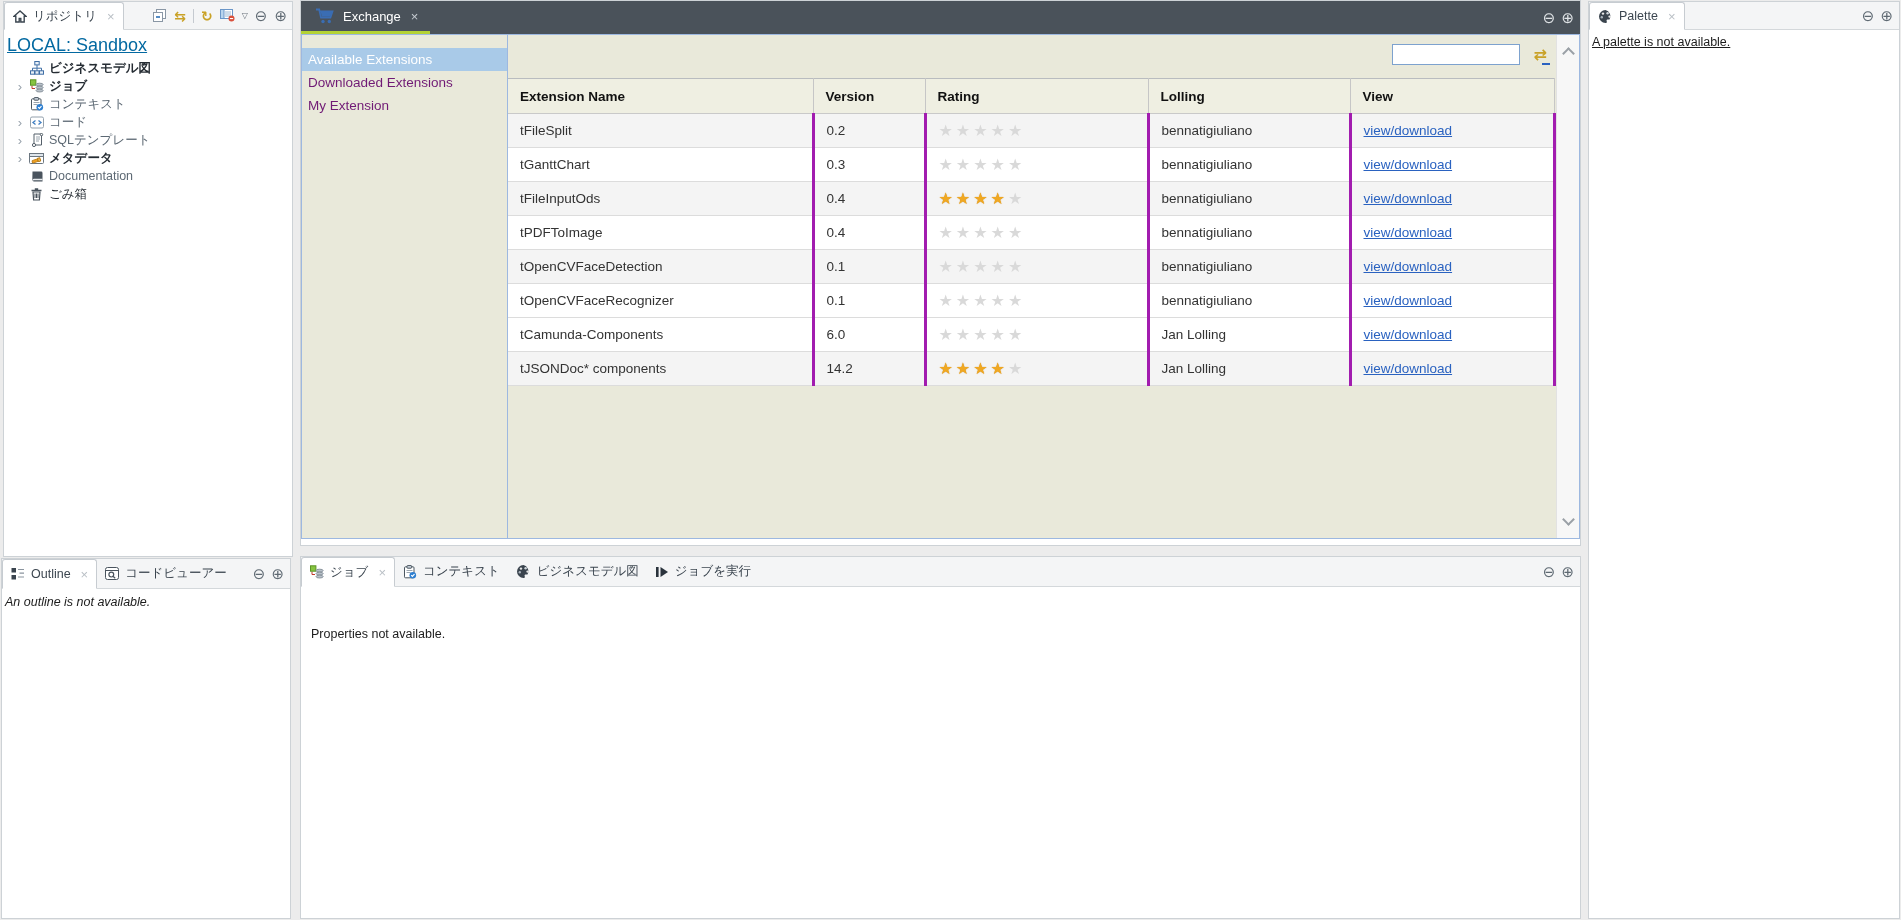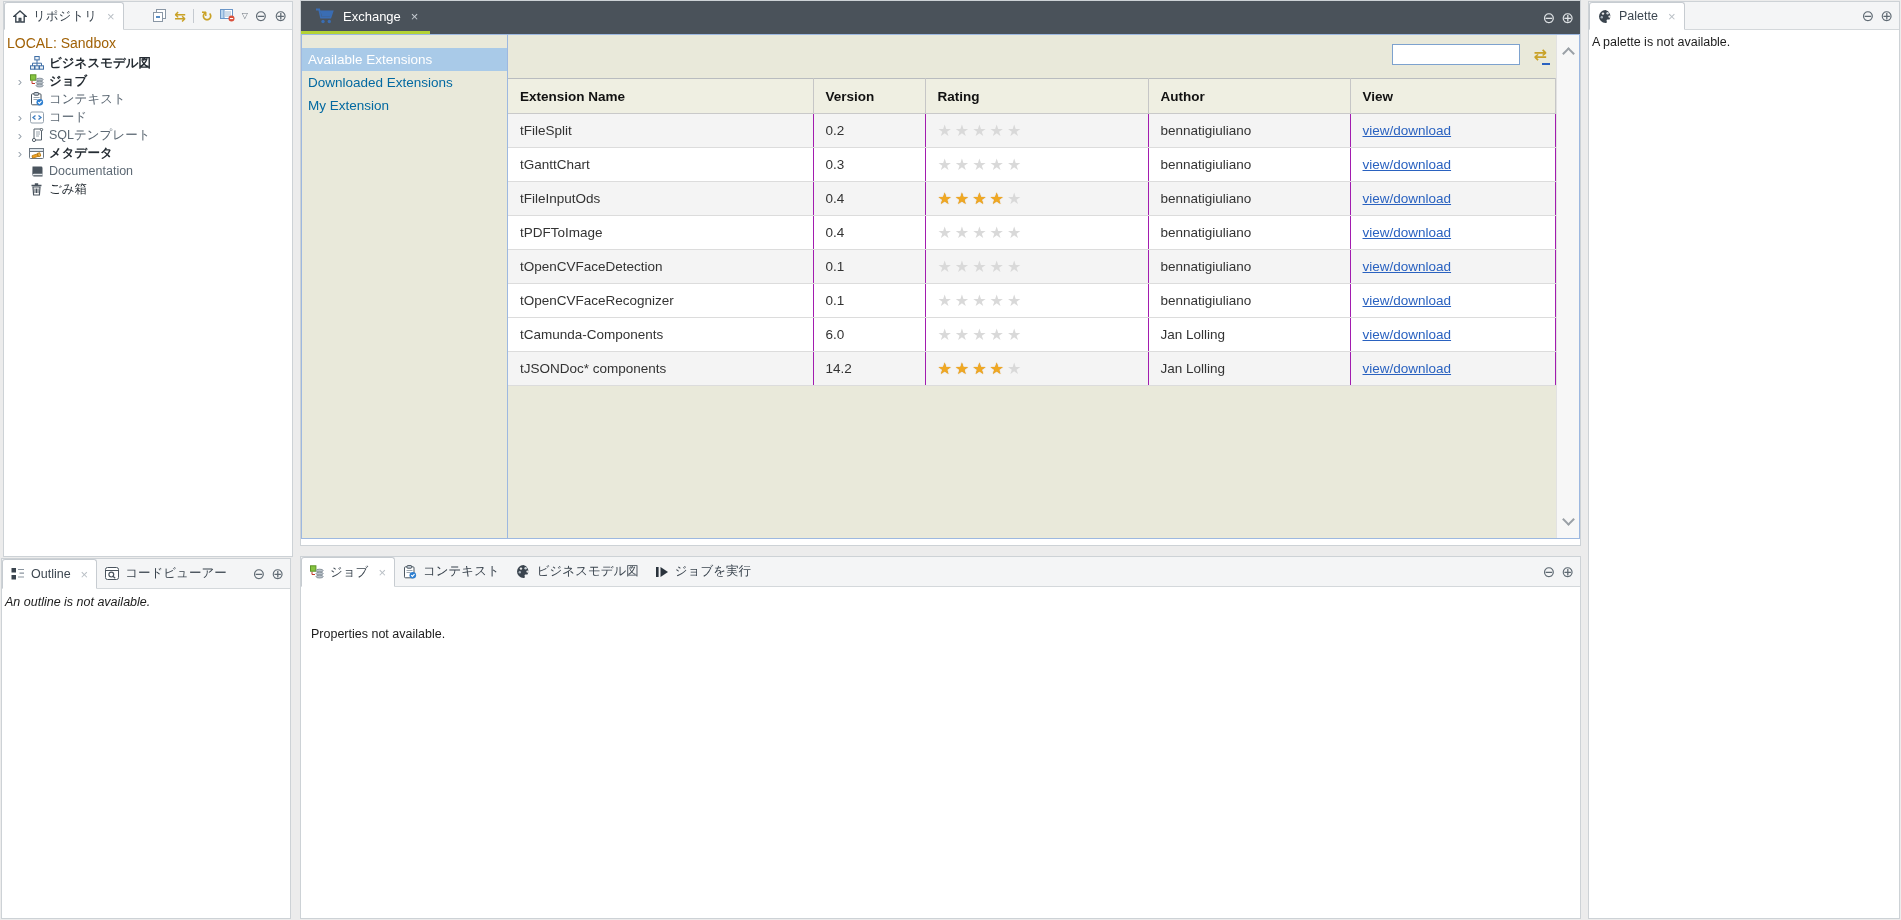--- a/index.html
+++ b/index.html
@@ -19,21 +19,21 @@
   .circ { font-size:15px; color:#5f6a73; line-height:1; }
   .msg { font-size:12.5px; color:#1c1c1c; }
   .icon { display:inline-flex; align-items:center; justify-content:center; }
 
   
   #repo { left:3px; top:1px; width:290px; height:556px; }
   #repo .toolbar { margin-left:auto; display:flex; align-items:center; gap:7px; padding-right:5px; }
   .gold { color:#c9a227; font-weight:bold; font-size:14px; line-height:1; }
   .tsep { width:1px; height:14px; background:#c5cad0; }
   .drop { font-size:8px; color:#6a737c; }
-  #repo .local { font-size:14px; color:#a16207; padding:5px 0 2px 3px; border-bottom:0; }
+  #repo .local { font-size:18px; color:#0369a1; padding:5px 0 2px 3px; border-bottom:0;text-decoration:underline; }
   .tree { padding-top:1px; }
   .tree-row { display:flex; align-items:center; height:18px; font-size:12.5px; }
   .twisty { width:16px; margin-left:8px; color:#98a2ac; font-size:13px; text-align:center; }
   .ticon { width:17px; margin-right:4px; display:inline-flex; justify-content:center; }
   .tlabel { color:#5d6974; }
   .tlabel.bold { color:#252c33; font-weight:bold; }
   .tlabel.dark { color:#252c33; }
 
   
   #outline { left:1px; top:558px; width:290px; height:361px; }
@@ -44,56 +44,56 @@
   #exchange { position:absolute; left:300px; top:0; width:1281px; height:546px; background:#fff;
               border:1px solid #cdd2d6; }
   .ex-bar { position:relative; height:33px; background:#4a525a; display:flex; align-items:stretch; }
   .ex-tab { display:flex; align-items:center; gap:8px; padding:0 12px 0 14px; color:#fff;
             font-size:13px; border-bottom:3px solid #b4d234; }
   .ex-tab .x { color:#c6ccd2; font-size:13px; margin-left:2px; }
   .ex-bar .bar-right .circ { color:#dfe3e6; }
   .ex-content { position:absolute; left:0; top:33px; width:1279px; height:505px;
                 background:#e9e9da; border:1px solid #9db8e0; display:flex; }
   .ex-side { width:206px; border-right:1px solid #9db8e0; padding-top:13px; }
-  .ex-side-item { height:23px; line-height:23px; padding-left:6px; font-size:13.5px; color:#0369a1; }
+  .ex-side-item { height:23px; line-height:23px; padding-left:6px; font-size:13.5px; color:#701a75; }
   .ex-side-item.selected { background:#a9cae8; color:#fff; }
   .ex-main { position:relative; flex:1; }
   .ex-search-row { position:relative; height:43px; }
   .ex-search-row input { position:absolute; right:36px; top:9px; width:128px; height:21px;
                          border:1px solid #7da2ce; background:#fff; font-size:12px; padding:0 4px; }
   .ex-refresh { position:absolute; right:9px; top:10px; color:#c9a227; font-weight:bold; font-size:16px; }
   .ex-refresh-underline { position:absolute; right:6px; top:28px; width:8px; height:2px; background:#2a62c0; }
   .ex-scroll { width:23px; background:#f7f7f7; border-left:1px solid #e2e2e2; position:relative; }
   .chev { position:absolute; left:7px; width:9px; height:9px; border-left:2px solid #9aa0a6; border-top:2px solid #9aa0a6; }
   .chev.up { top:14px; transform:rotate(45deg); }
   .chev.down { bottom:14px; transform:rotate(225deg); }
 
   table.ext { border-collapse:collapse; table-layout:fixed; width:100%;padding-left:44px; }
   table.ext col.c-name{width:305px;} table.ext col.c-ver{width:112px;}
   table.ext col.c-rate{width:223px;} table.ext col.c-auth{width:202px;}
   table.ext th { height:35px; text-align:left; padding-left:12px; font-size:13.5px; color:#111;
                  background:#efefe2; border-top:1px solid #b9bcbf; border-bottom:1px solid #c9c9c9;
                  border-right:1px solid #c6c6c6; }
   table.ext td { height:34px; padding-left:12px; font-size:13.5px; color:#333;
-                 border-bottom:1px solid #dcdcdc; border-right:1px solid #a21caf; background:#fff; }
+                 border-bottom:1px solid #dcdcdc; border-right:3px solid #a21caf; background:#fff; }
   table.ext tr.odd td { background:#f4f4f4; }
   .stars { letter-spacing:3px; font-size:16px; line-height:1; }
   .star.filled { color:#f0a822; text-shadow:0 0 1px #c07d10; }
   .star.empty { color:#d9d9d9; }
   a.dl { color:#2a62c0; text-decoration:underline; font-size:13.5px; }
 
   
   #props { left:300px; top:556px; width:1281px; height:363px; }
   #props .tabbar { height:30px; }
   #props .tab { font-size:12.5px; }
   #props .msg { padding:40px 0 0 10px; }
 
   
   #palette { left:1588px; top:1px; width:312px; height:918px; }
-  #palette .msg { padding:5px 0 0 3px; }
+  #palette .msg { padding:5px 0 0 3px;text-decoration:underline; }
 </style>
 </head>
 <body>
 
 <div class="app">
 
   <div class="panel" id="repo">
     <div class="tabbar">
       <div class="tab active">
         <span class="icon">
@@ -313,21 +313,21 @@
               <col class="c-ver">
               <col class="c-rate">
               <col class="c-auth">
               <col>
             </colgroup>
           <tbody>
               <tr>
             <th>Extension Name</th>
             <th>Version</th>
             <th>Rating</th>
-            <th>Author</th>
+            <th>Lolling</th>
             <th>View</th>
           </tr>
           <tr class="odd">
             <td>tFileSplit</td>
             <td>0.2</td>
             <td>
                   <div class="stars"><span class="star empty">★</span><span class="star empty">★</span><span class="star empty">★</span><span class="star empty">★</span><span class="star empty">★</span></div>
                 </td>
             <td>bennatigiuliano</td>
             <td><a class="dl" href="#">view/download</a></td>

